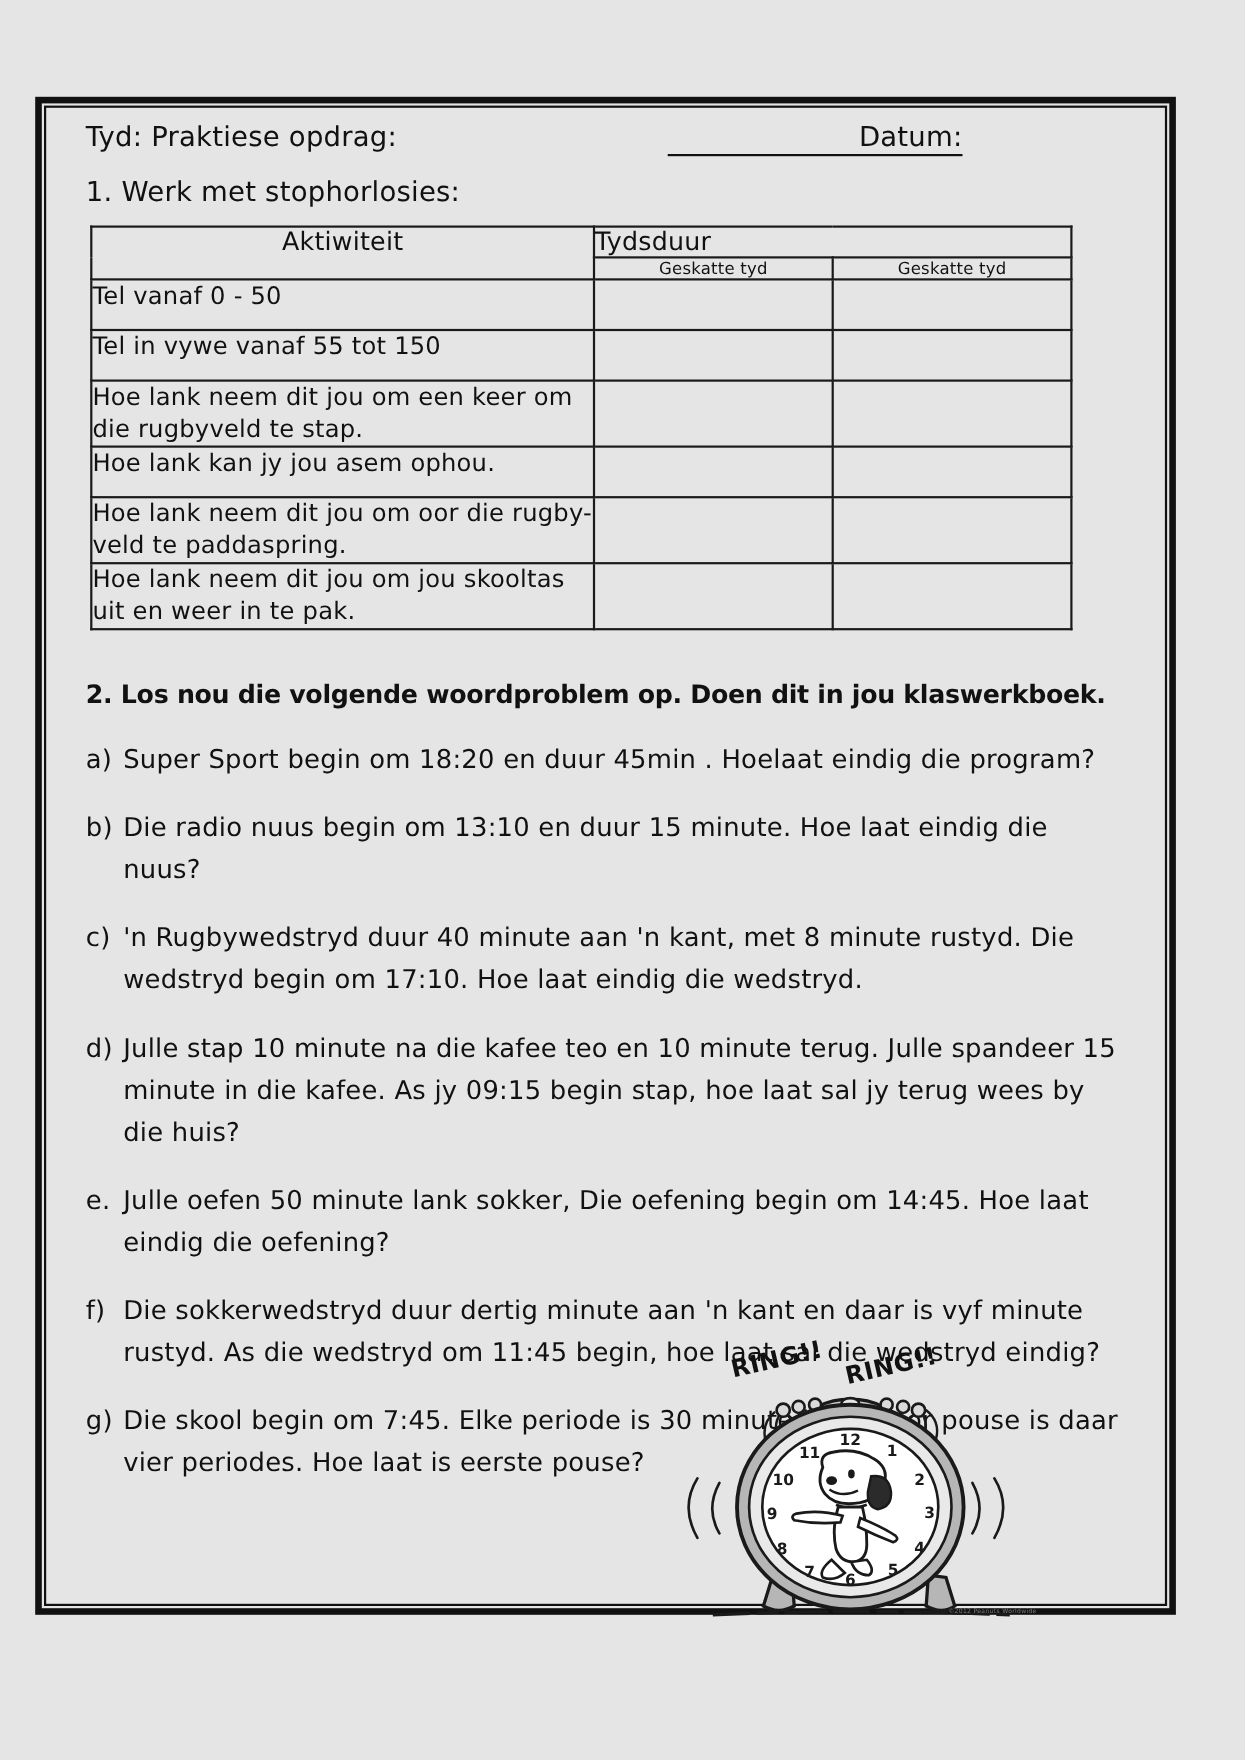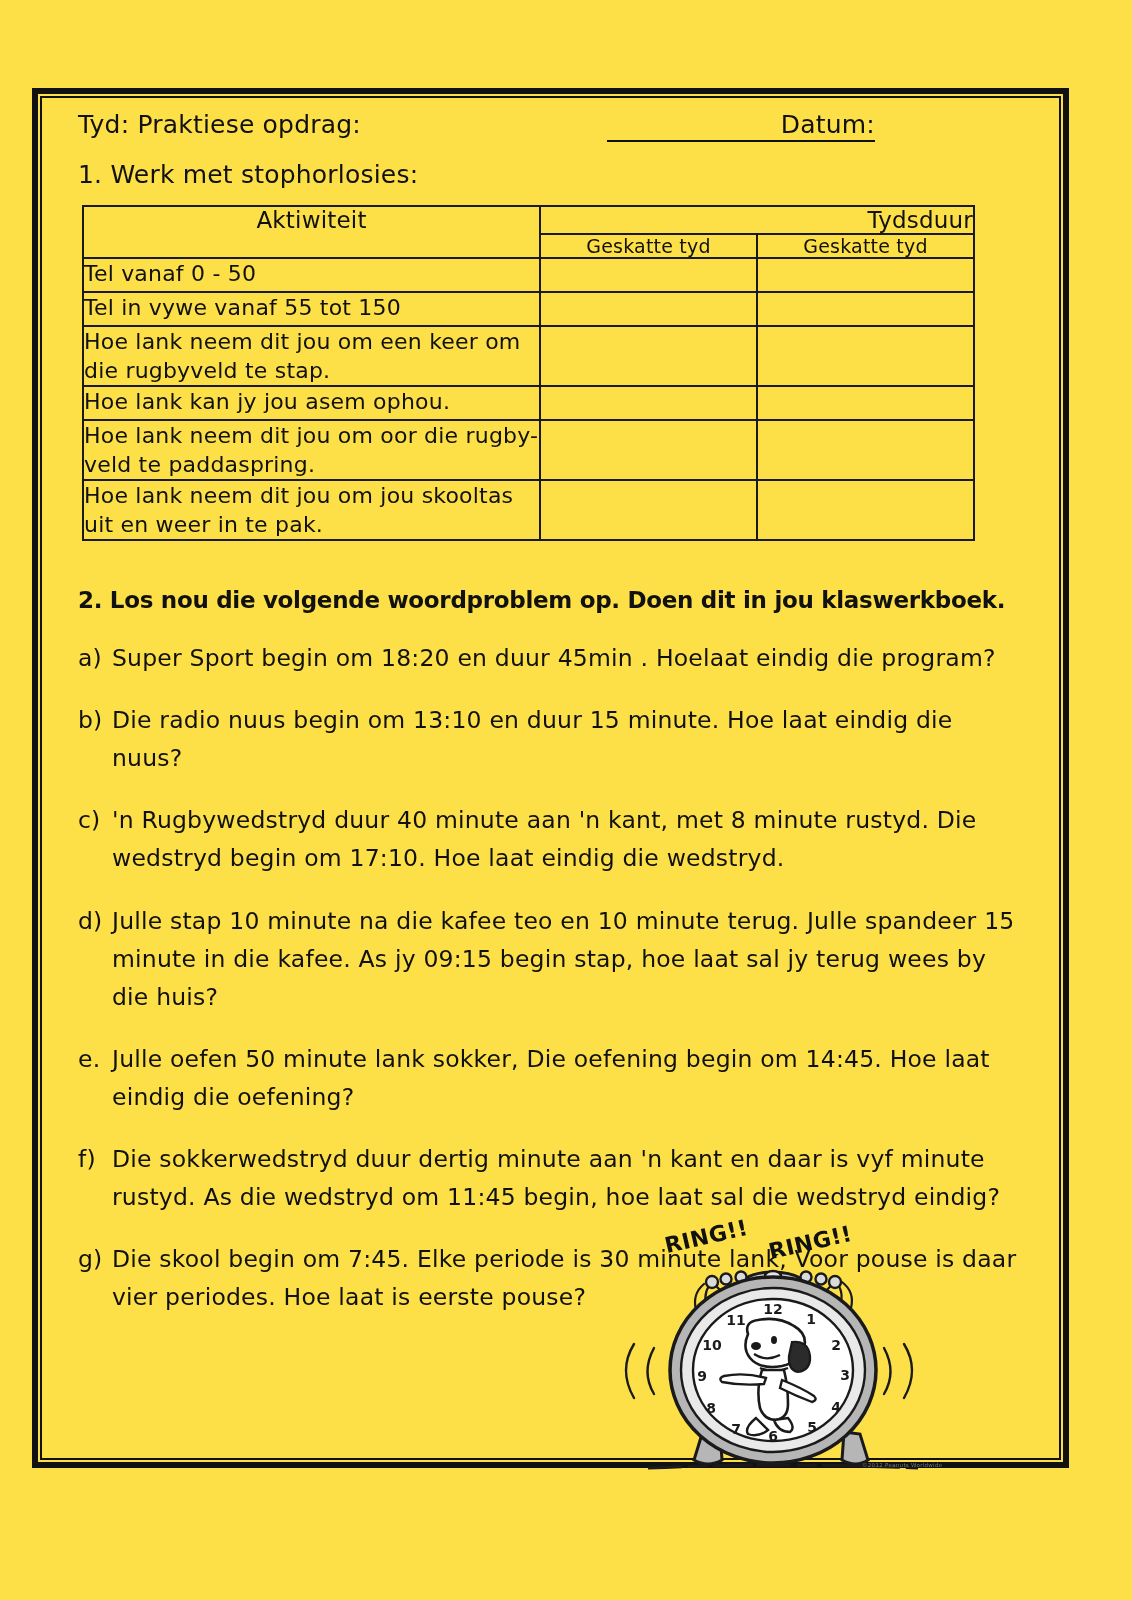--- a/index.html
+++ b/index.html
@@ -14,21 +14,21 @@
     color: #111;
     position: relative;
     overflow: hidden;
   }
 
   
   .page {
     position: absolute;
     left: 0; top: 0;
     width: 1132px; height: 1600px;
-    background: #fde047;
+    background: #e5e5e5;
   }
   .frame-outer {
     position: absolute;
     left: 32px; top: 88px;
     width: 1037px; height: 1380px;
     border: 6px solid #111;
     box-sizing: border-box;
   }
   .frame-inner {
     position: absolute;
@@ -105,37 +105,37 @@
   }
   th.col-act { width: 455px; }
   th.col-sub { width: 219px; }
 
   .th-act {
     text-align: center;
     font-size: 23px;
     padding: 28px 0 22px 0;
   }
   .th-dur {
-    text-align: right;
+    text-align: left;
     font-size: 23px;
     padding: 6px 0 6px 0;
   }
   .th-sub {
     text-align: center;
-    font-size: 19px;
+    font-size: 15px;
     padding: 5px 0 6px 0;
     border-radius: 10px;
   }
   td.act-cell {
     font-size: 22px;
     padding: 4px 0 4px 9px;
     line-height: 1.32;
   }
   td.blank-cell { }
-  .row-1line { height: 34px; }
+  .row-1line { height: 46px; }
   .row-2line { height: 56px; }
 
   
   .sec2-head {
     position: relative;
     left: 18px;
     margin-top: 46px;
     margin-bottom: 26px;
     font-size: 23px;
     font-weight: bold;

